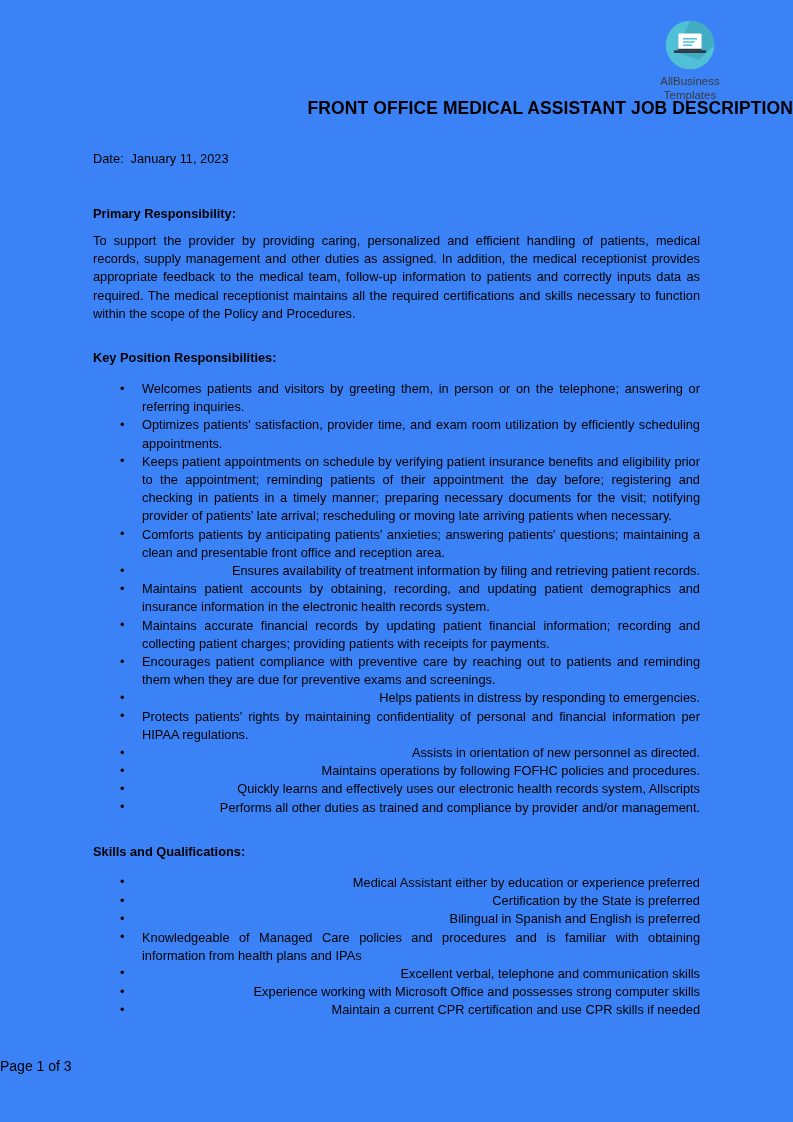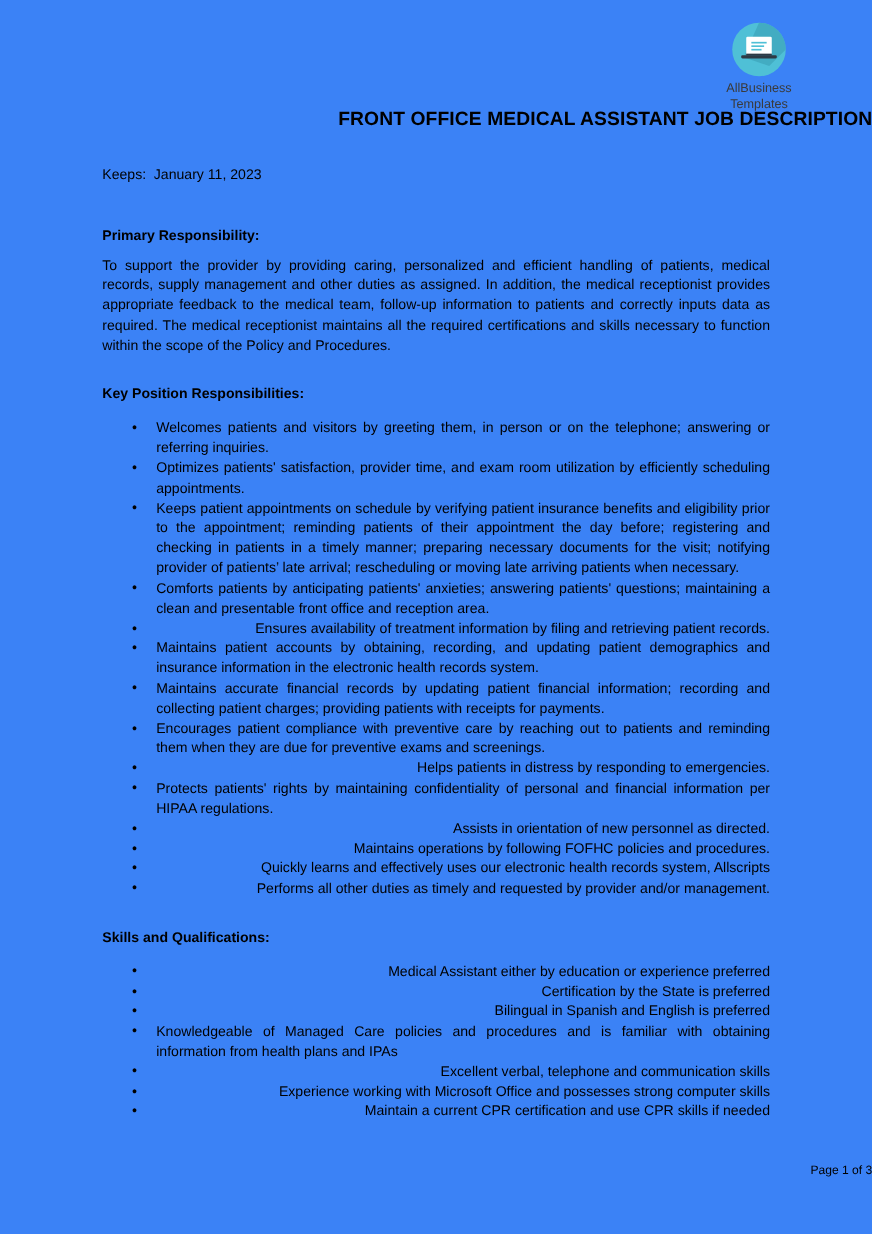--- a/index.html
+++ b/index.html
@@ -118,22 +118,22 @@
     color: #000;
   }
   ul.bullets > li.noju { text-align: right; }
 
   
   .footer {
     position: absolute;
     left: 0;
     right: 0;
     top: 1058px;
-    text-align: right;
-    font-size: 11px;
+    text-align: left;
+    font-size: 14px;
     color: #000;
   }
 </style>
 </head>
 <body>
 
 <div class="page">
 
   <div class="logo-block">
     <svg class="logo-mark" viewBox="0 0 100 100">
@@ -151,21 +151,21 @@
       <div>AllBusiness</div>
       <div>Templates</div>
     </div>
   </div>
 
   <div class="doc-title">FRONT OFFICE MEDICAL ASSISTANT JOB DESCRIPTION</div>
 
   <div class="content">
 
     <div class="date-line">
-      <span class="date-label">Keeps:</span><span class="date-value">January 11, 2023</span>
+      <span class="date-label">Date:</span><span class="date-value">January 11, 2023</span>
     </div>
 
     <div class="spacer-lg"></div>
 
     <h2 class="section-heading">Primary Responsibility:</h2>
 
     <div class="spacer-xs"></div>
 
     <p class="para">To support the provider by providing caring, personalized and efficient handling of patients, medical records, supply management and other duties as assigned. In addition, the medical receptionist provides appropriate feedback to the medical team, follow-up information to patients and correctly inputs data as required. The medical receptionist maintains all the required certifications and skills necessary to function within the scope of the Policy and Procedures.</p>
 
@@ -182,21 +182,21 @@
       <li>Comforts patients by anticipating patients' anxieties; answering patients' questions; maintaining a clean and presentable front office and reception area.</li>
       <li class="noju">Ensures availability of treatment information by filing and retrieving patient records.</li>
       <li>Maintains patient accounts by obtaining, recording, and updating patient demographics and insurance information in the electronic health records system.</li>
       <li>Maintains accurate financial records by updating patient financial information; recording and collecting patient charges; providing patients with receipts for payments.</li>
       <li>Encourages patient compliance with preventive care by reaching out to patients and reminding them when they are due for preventive exams and screenings.</li>
       <li class="noju">Helps patients in distress by responding to emergencies.</li>
       <li>Protects patients' rights by maintaining confidentiality of personal and financial information per HIPAA regulations.</li>
       <li class="noju">Assists in orientation of new personnel as directed.</li>
       <li class="noju">Maintains operations by following FOFHC policies and procedures.</li>
       <li class="noju">Quickly learns and effectively uses our electronic health records system, Allscripts</li>
-      <li class="noju">Performs all other duties as timely and requested by provider and/or management.</li>
+      <li class="noju">Performs all other duties as trained and compliance by provider and/or management.</li>
     </ul>
 
     <div class="spacer-md"></div>
 
     <h2 class="section-heading">Skills and Qualifications:</h2>
 
     <div class="spacer-sm"></div>
 
     <ul class="bullets">
       <li class="noju">Medical Assistant either by education or experience preferred</li>

